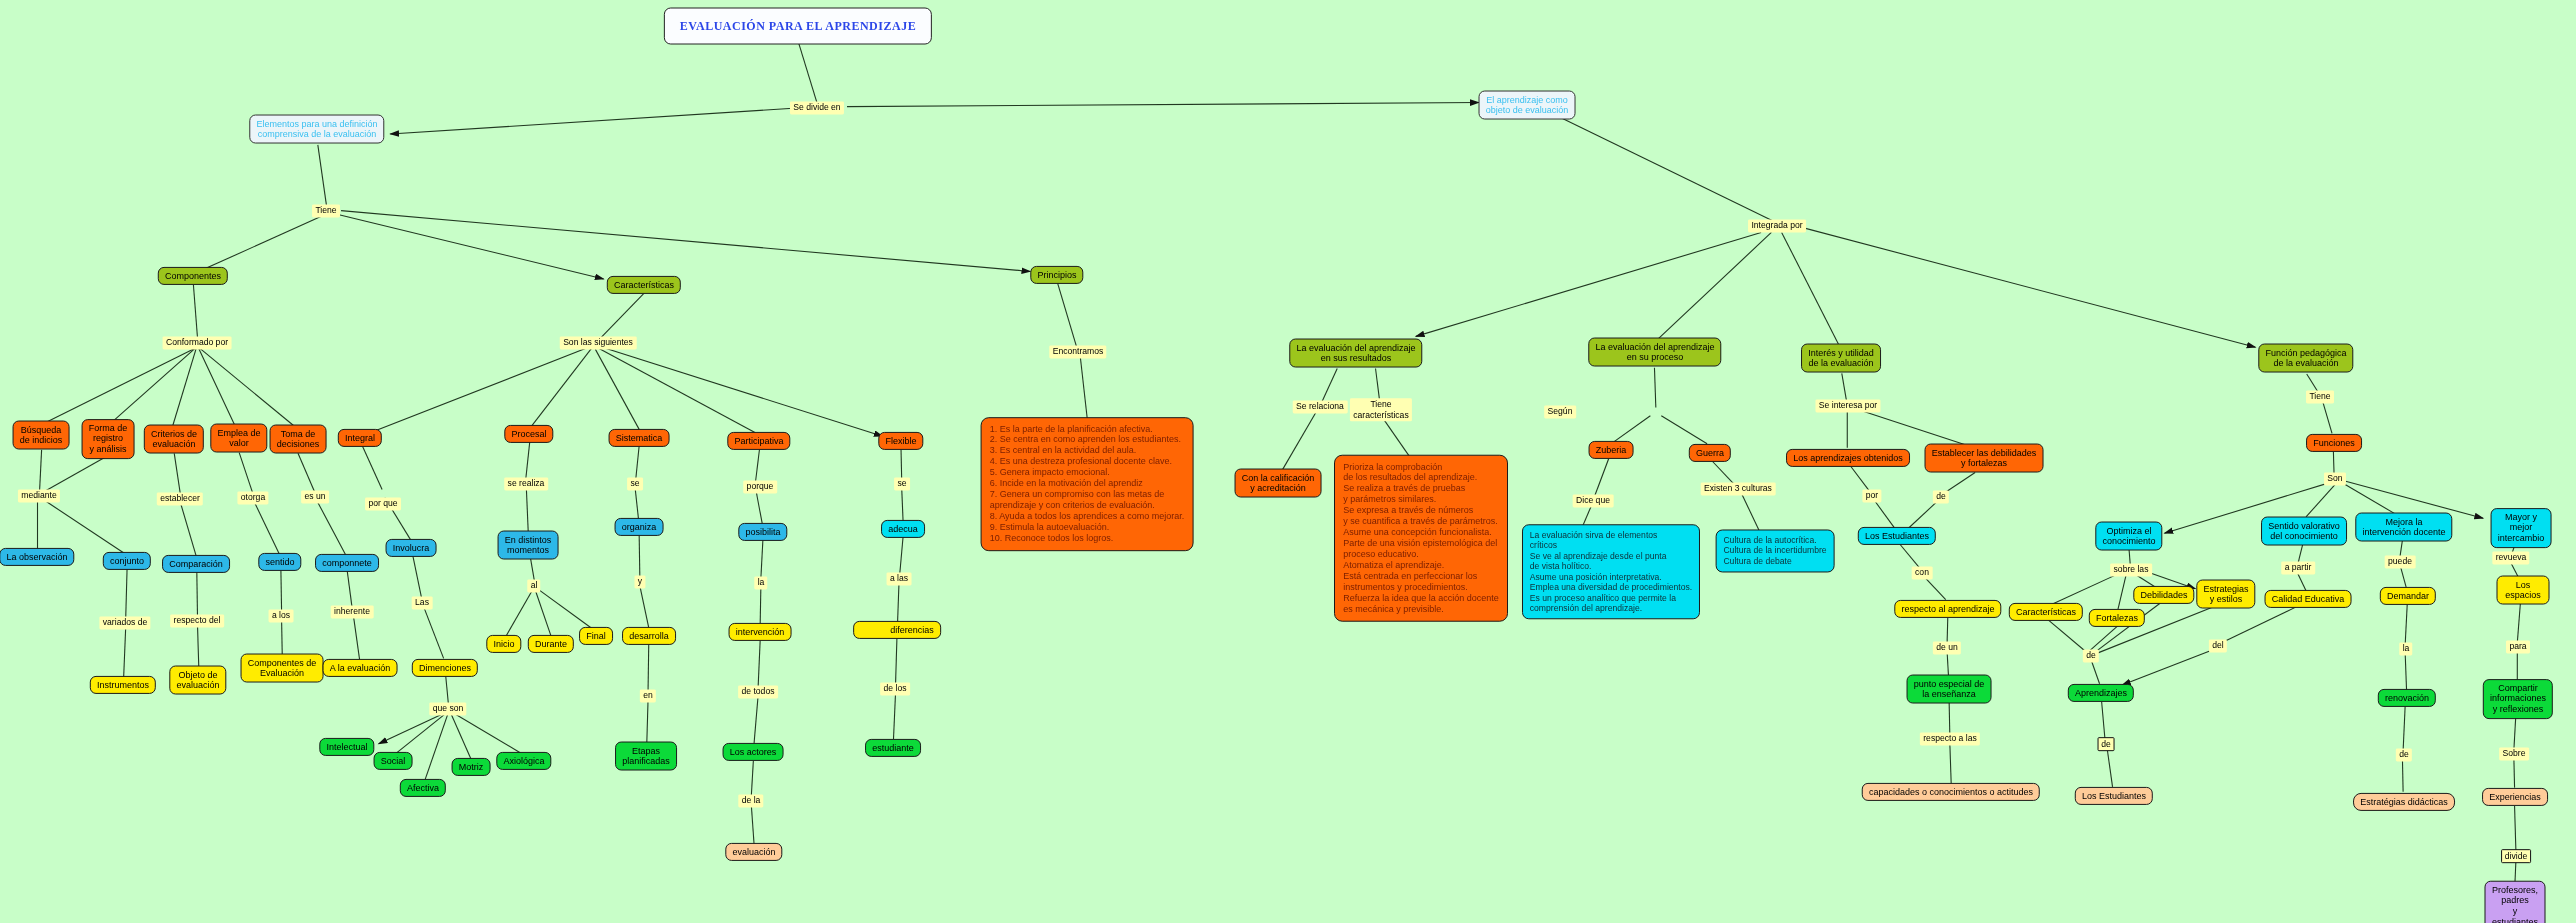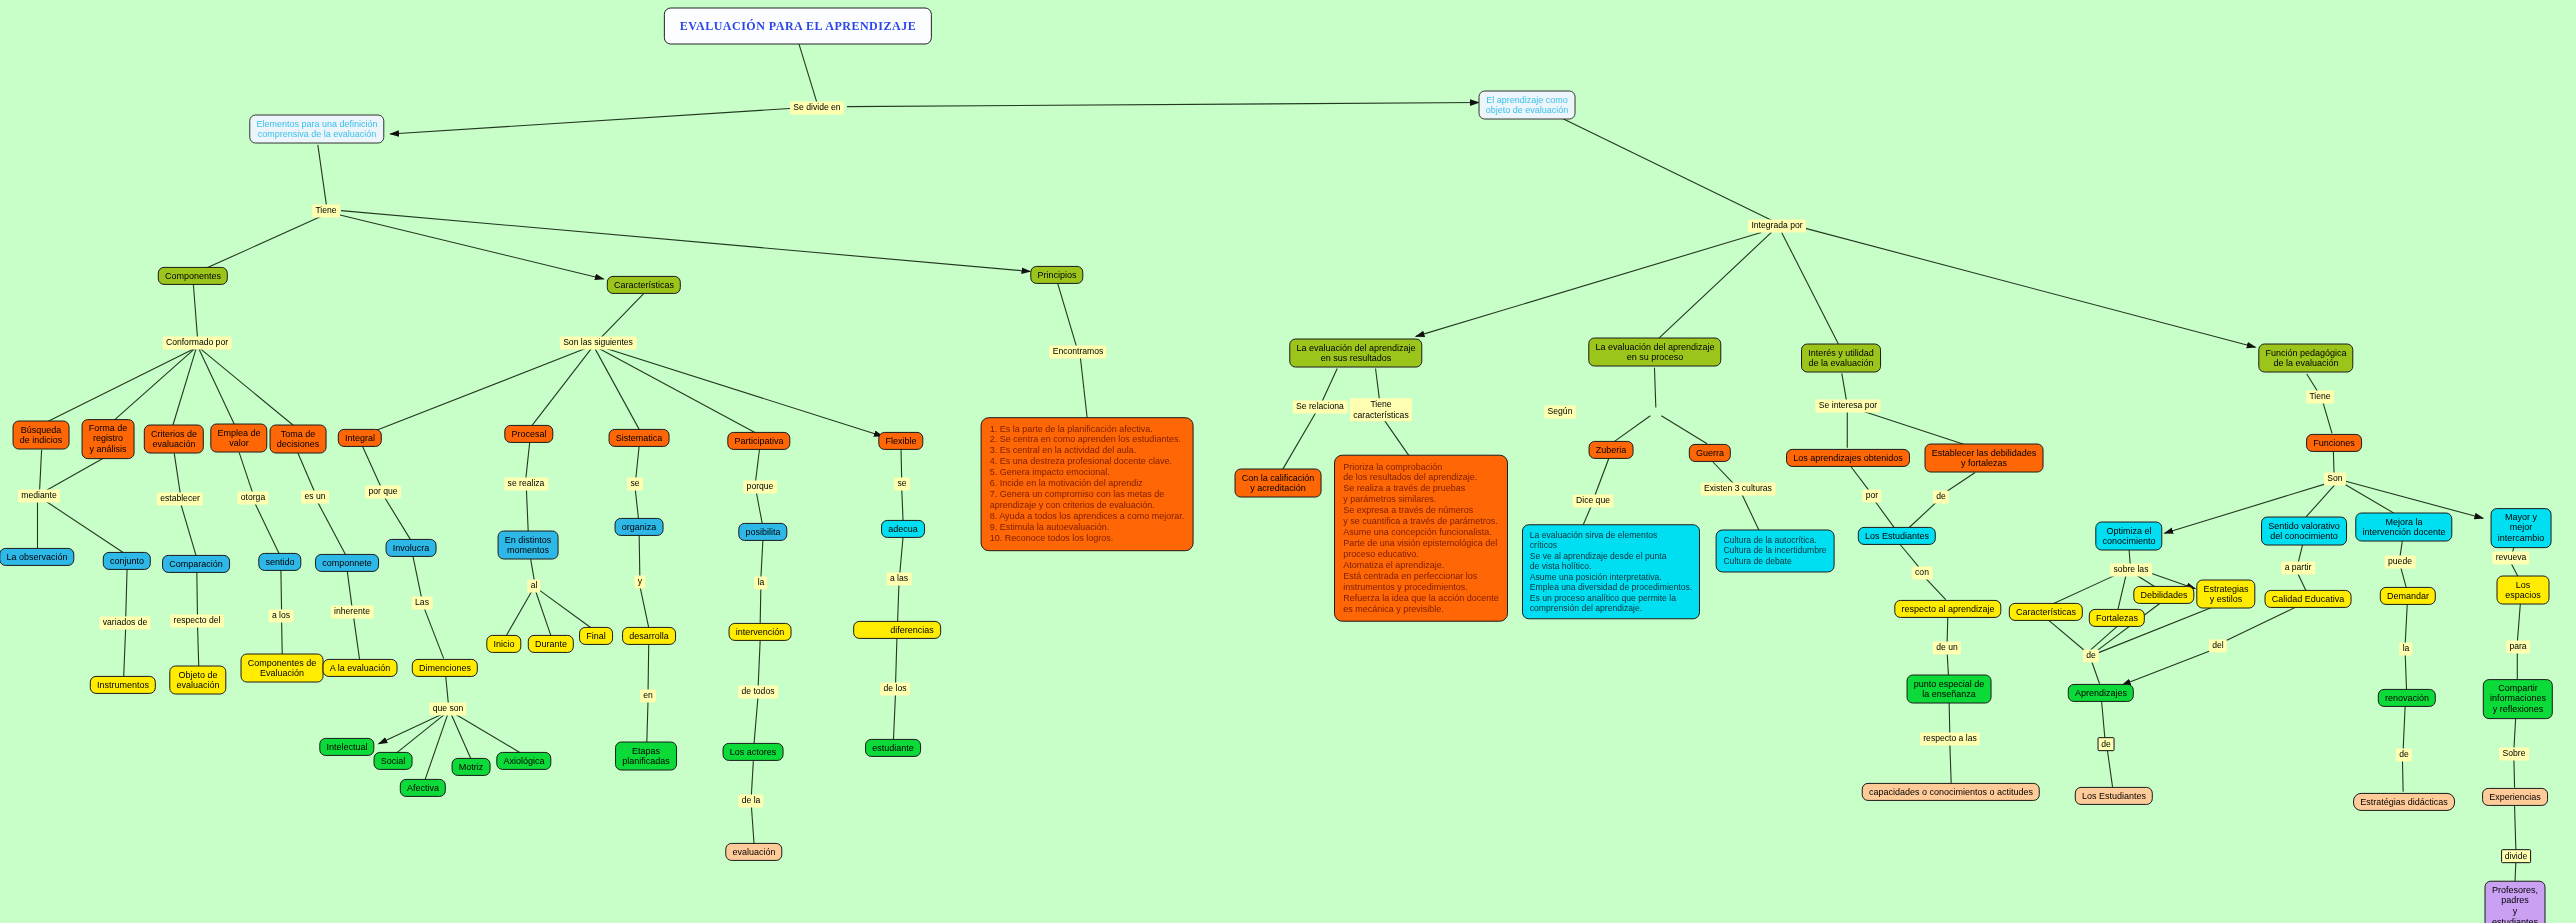--- a/index.html
+++ b/index.html
@@ -219,21 +219,21 @@
       <div class="node yellow" style="left: 282px; top: 668px;">Componentes de
 Evaluación</div>
       <div class="node yellow" style="left: 360px; top: 668px;">A la evaluación</div>
       <div class="node olive" style="left: 644px; top: 285px;">Características</div>
       <div class="node label" style="left: 598px; top: 343px;">Son las siguientes</div>
       <div class="node orange" style="left: 360px; top: 438px;">Integral</div>
       <div class="node orange" style="left: 529px; top: 434px;">Procesal</div>
       <div class="node orange" style="left: 639px; top: 438px;">Sistematica</div>
       <div class="node orange" style="left: 759px; top: 441px;">Participativa</div>
       <div class="node orange" style="left: 901px; top: 441px;">Flexible</div>
-      <div class="node label" style="left: 383px; top: 492px; text-align: center;">por que</div>
+      <div class="node label" style="left: 383px; top: 504px; text-align: center;">por que</div>
       <div class="node label" style="left: 526px; top: 484px;">se realiza</div>
       <div class="node label" style="left: 635px; top: 484px;">se</div>
       <div class="node label" style="left: 760px; top: 487px;">porque</div>
       <div class="node label" style="left: 902px; top: 484px;">se</div>
       <div class="node blue" style="left: 411px; top: 548px;">Involucra</div>
       <div class="node blue" style="left: 528px; top: 545px;">En distintos
 momentos</div>
       <div class="node blue" style="left: 639px; top: 527px;">organiza</div>
       <div class="node blue" style="left: 763px; top: 532px;">posibilita</div>
       <div class="node cyan" style="left: 903px; top: 529px;">adecua</div>

